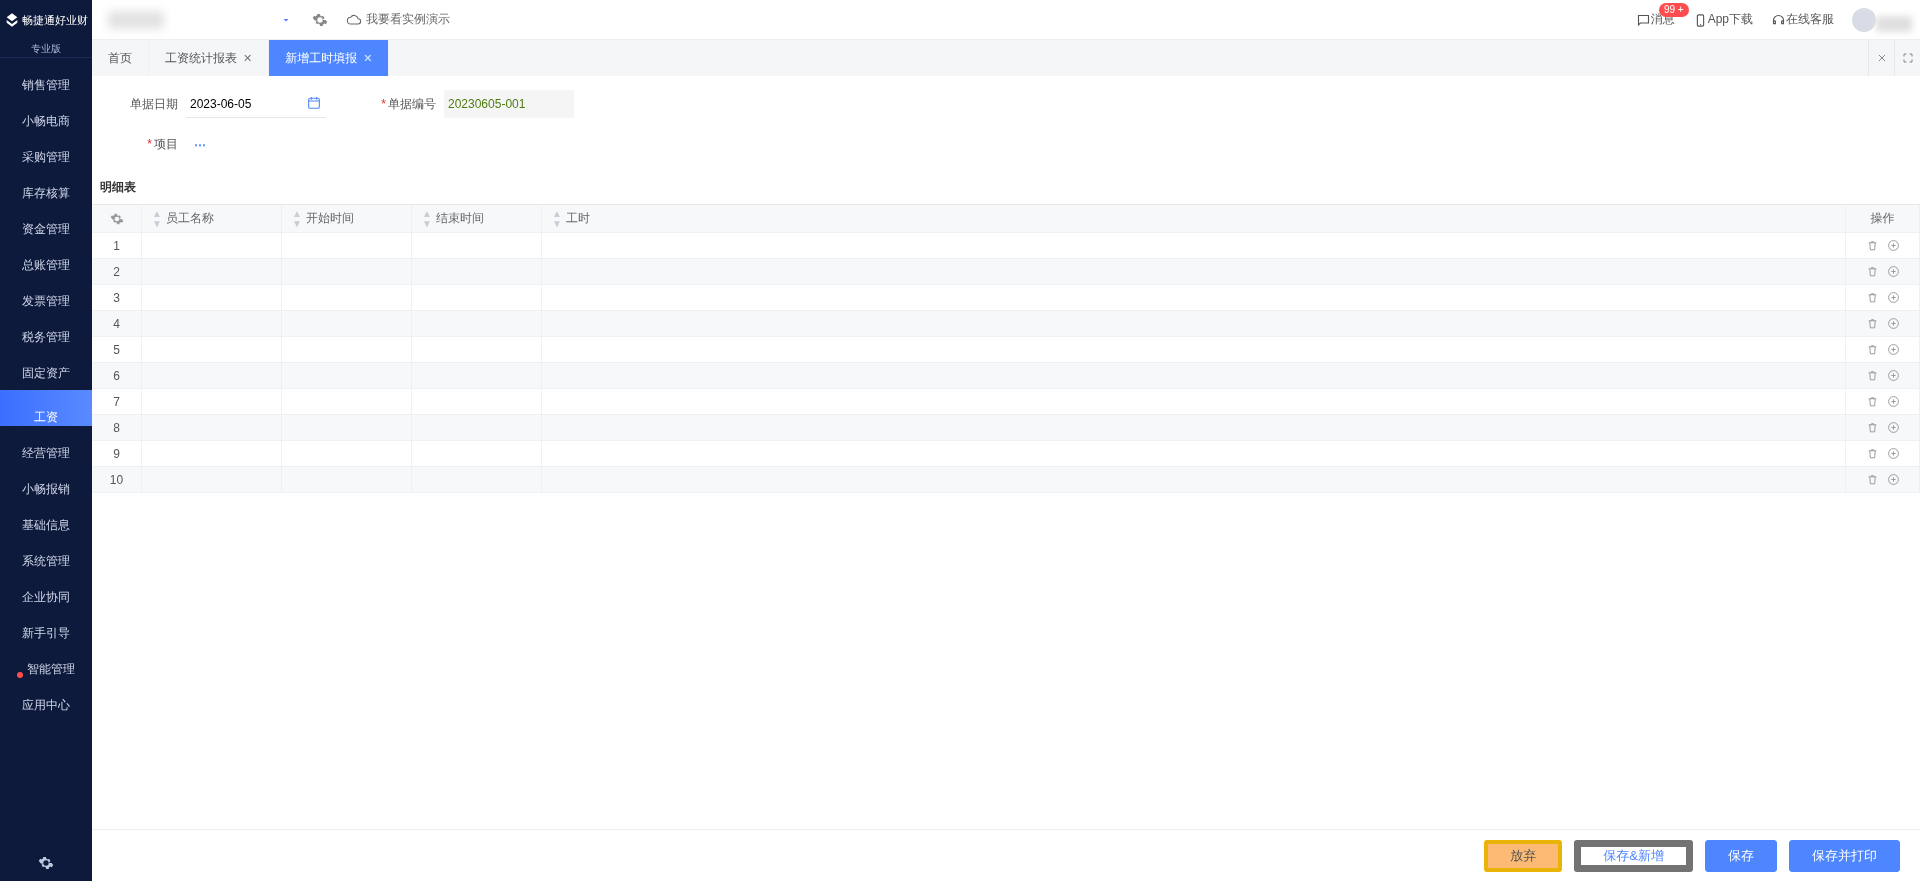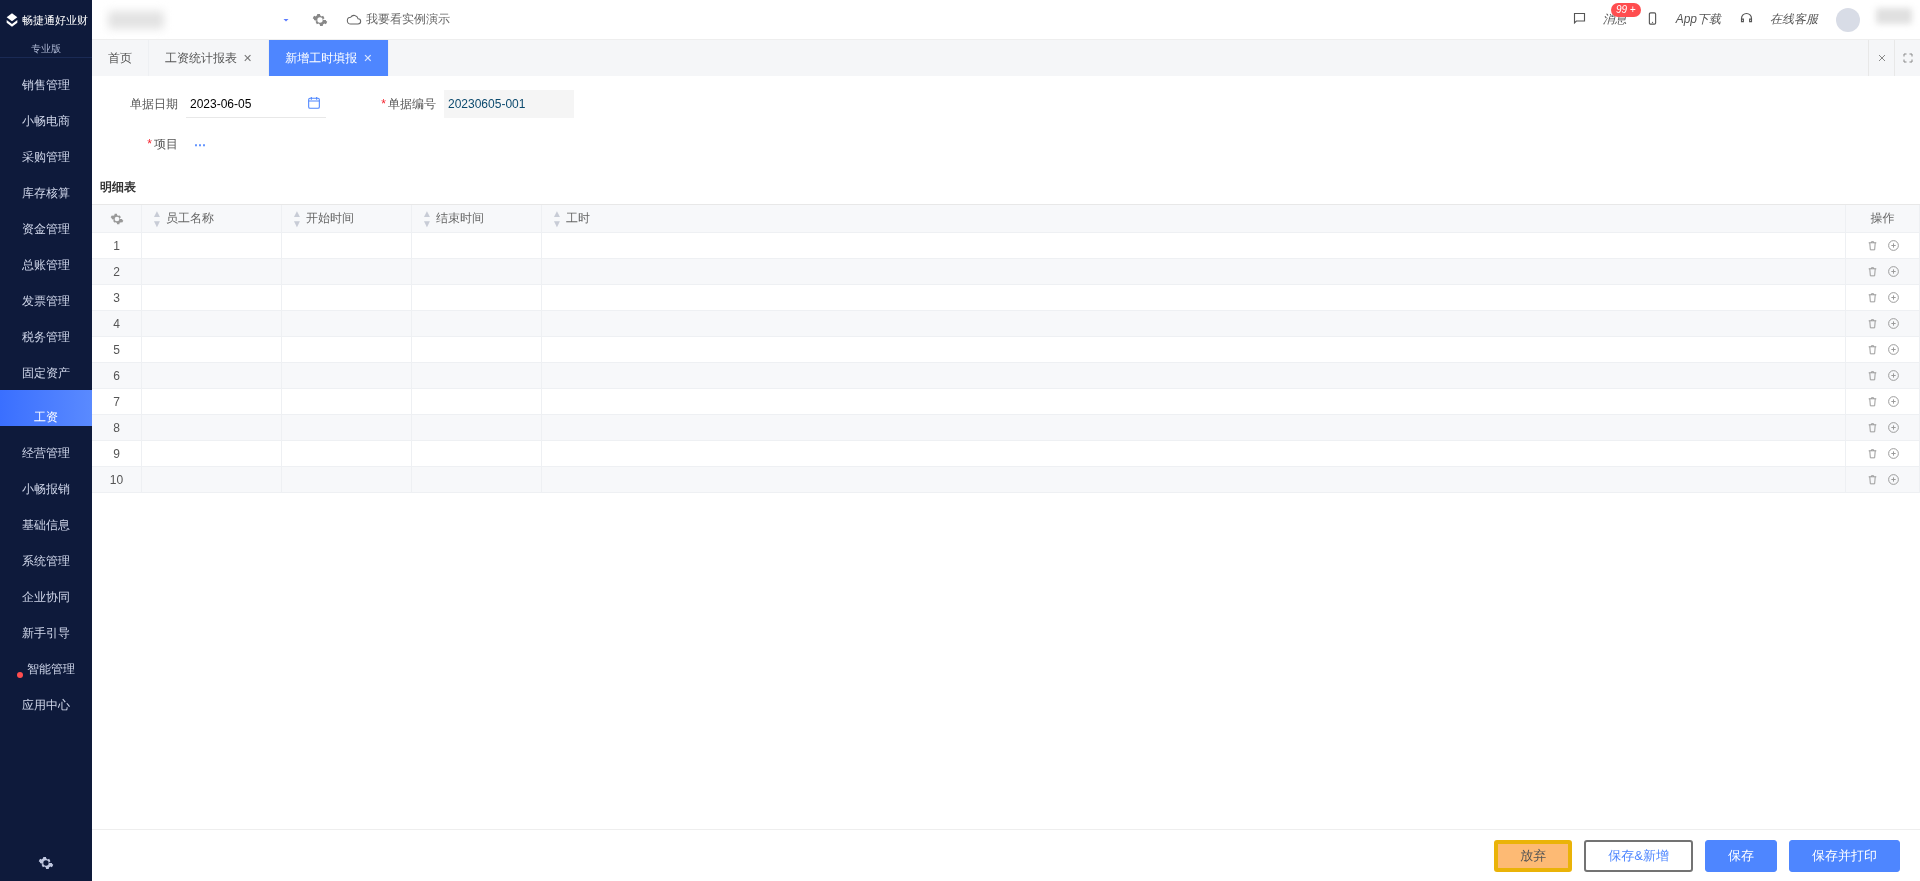--- a/index.html
+++ b/index.html
@@ -18,21 +18,21 @@
 
 
 .topbar { position:fixed; left:92px; right:0; top:0; height:40px; background:#fff; border-bottom:1px solid #eee; display:flex; align-items:center; padding:11px 8px; z-index:90; }
 .tenant-box { width:200px; height:26px; display:flex; align-items:center; padding:0 8px; color:#999; }
 .tenant-box .blur { filter:blur(4px); background:#e3e3e3; width:56px; height:18px; border-radius:2px; }
 .caret-down { margin-left:auto; color:#5b7cff; }
 .top-gear { margin:0 12px; color:#888; }
 .demo-link { display:flex; align-items:center; color:#666; font-size:12px; margin-left:6px; cursor:pointer; }
 .demo-link svg { margin-right:4px; }
 .top-right { margin-left:auto; display:flex; align-items:center; gap:18px; color:#555; font-size:12px; }
-.top-right .item { display:flex; align-items:flex-start; gap:16px; cursor:pointer; position:relative;font-style:italic; }
+.top-right .item { display:flex; align-items:flex-end; gap:0; cursor:pointer; position:relative; }
 .badge { position:absolute; top:-8px; right:-14px; background:#ff4d4f; color:#fff; font-size:10px; line-height:14px; height:14px; padding:0 5px; border-radius:7px; }
 .avatar { width:24px; height:24px; border-radius:50%; background:#d8dce6; }
 .user-blur { width:36px; height:16px; background:#e0e0e0; filter:blur(3px); border-radius:2px; }
 
 
 .tabbar { position:fixed; left:92px; right:0; top:40px; height:36px; background:#f5f6f8; display:flex; align-items:stretch; z-index:80; }
 .tab { display:flex; align-items:center; padding:0 16px; font-size:12px; color:#555; background:#f5f6f8; border-right:1px solid #eef0f3; cursor:pointer; }
 .tab.active { background:#4e86ff; color:#fff; }
 .tab .close { margin-left:6px; font-size:11px; color:inherit; opacity:.8; }
 .tabbar-right { margin-left:auto; display:flex; align-items:center; }
@@ -41,21 +41,21 @@
 
 .main { position:absolute; left:92px; right:0; top:76px; bottom:0; background:#fff; overflow:hidden; }
 .form-area { padding:14px 16px 8px; }
 .form-row { display:flex; align-items:center; margin-bottom:18px; }
 .form-label { width:70px; text-align:right; font-size:12px; color:#555; margin-right:8px; }
 .req { color:#f5222d; margin-right:2px; }
 .text-input { height:28px; border:none; border-bottom:1px solid #e8e8e8; font-size:12px; padding:0 4px; outline:none; }
 .text-input::placeholder { color:#bbb; }
 .date-wrap { position:relative; width:140px; }
 .date-wrap .cal { position:absolute; right:4px; top:5px; color:#4e86ff; pointer-events:none; }
-.code-input { width:130px; background:#f5f5f5; color:#0c4a6e; border-bottom:none; }
+.code-input { width:130px; background:#f5f5f5; color:#4d7c0f; border-bottom:none; }
 .proj-input { width:380px; }
 .more-dots { margin-left:8px; color:#4e86ff; cursor:pointer; font-weight:bold; letter-spacing:1px; }
 
 .section-title { font-size:12px; font-weight:bold; color:#333; padding:0 36px 8px 8px; }
 
 
 .grid { border-top:1px solid #e8e8e8; }
 .grid-head, .grid-row { display:flex; align-items:stretch; border-bottom:1px solid #eef0f3; }
 .grid-head { background:#f7f8fa; height:28px; }
 .grid-row { height:26px; }
@@ -69,21 +69,21 @@
 .c-ops { width:74px; justify-content:center; gap:8px; color:#999; }
 .c-ops-head { width:74px; justify-content:center; }
 .grid-head .cell { color:#666; }
 .sort-ic { margin-right:4px; color:#c8ccd6; font-size:10px; line-height:1; display:inline-flex; flex-direction:column; }
 .gear-ic { color:#999; }
 
 
 .footer { position:absolute; left:0; right:0; bottom:0; height:52px; border-top:1px solid #eee; background:#fff; display:flex; align-items:center; justify-content:flex-end; padding:0 20px; gap:12px; }
 .btn { height:32px; padding:0 22px; font-size:13px; border-radius:3px; cursor:pointer; display:flex; align-items:center; justify-content:center; }
 .btn-default { border:4px solid #eab308; background:#fdba74; color:#555; }
-.btn-ghost { border:2px solid #737373; background:#fff; color:#4e86ff; }
+.btn-ghost { border:7px solid #737373; background:#fff; color:#4e86ff; }
 .btn-primary { border:1px solid #4e86ff; background:#4e86ff; color:#fff; }
 
 svg { display:block; }
 </style>
 </head>
 <body>
 
 <div class="sidebar">
   <div class="logo">
     <svg width="16" height="16" viewBox="0 0 24 24">

